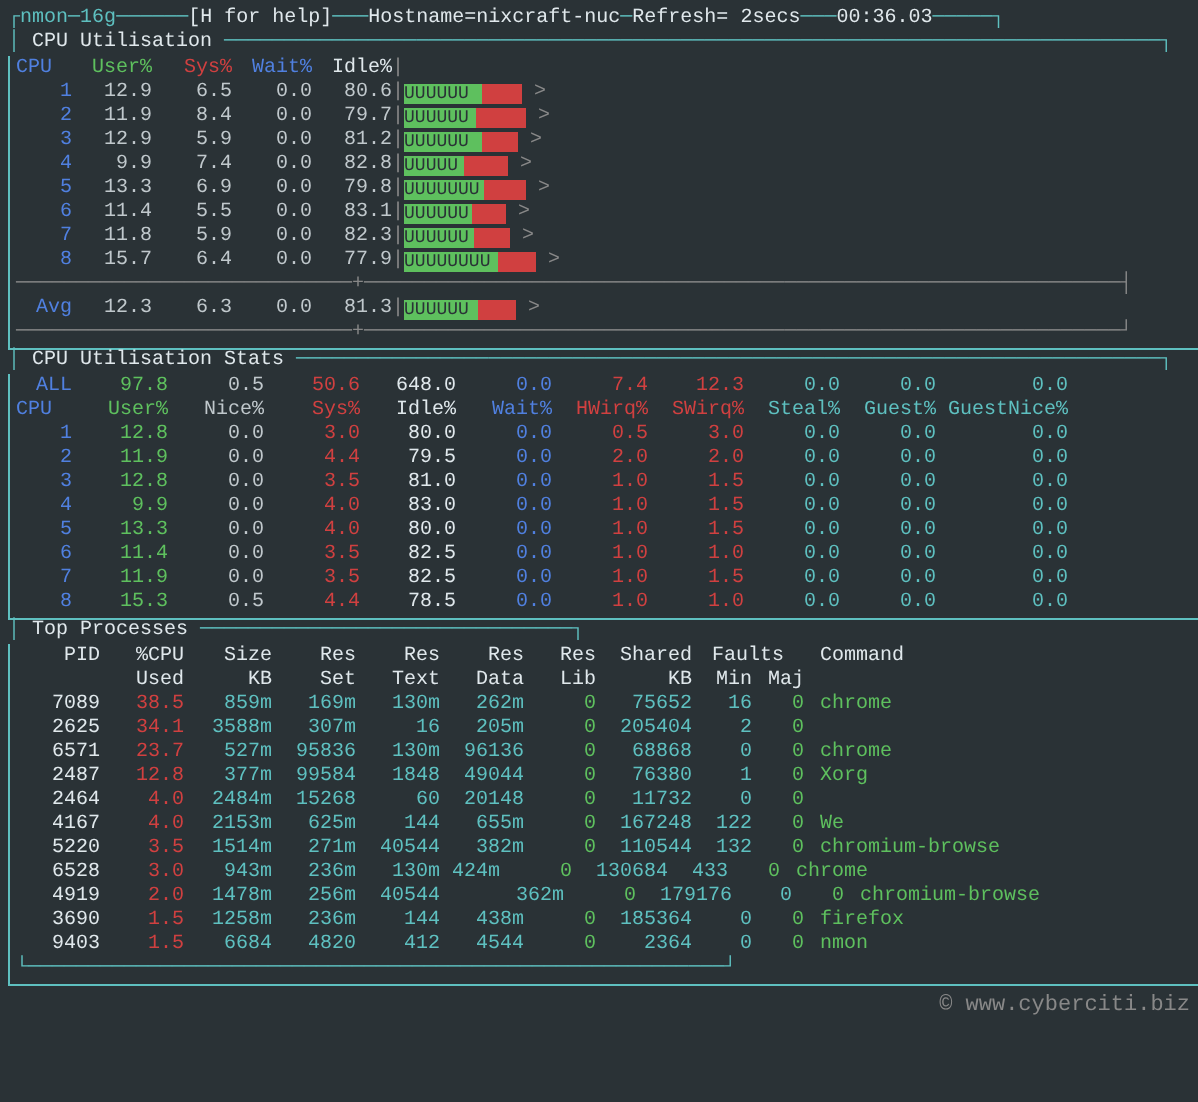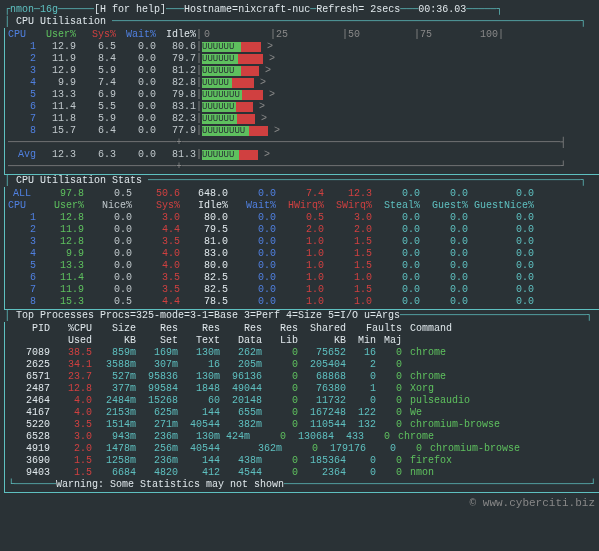--- a/index.html
+++ b/index.html
@@ -38,21 +38,21 @@
 
 <div class="row"><span class="sep">│</span><span class="secline"> CPU Utilisation </span><span class="sep">──────────────────────────────────────────────────────────────────────────────┐</span></div>
 
 <div class="panel">
   <div class="row">
     <span class="cell blue" style="width:28px;text-align:left">CPU</span>
     <span class="cell green" style="width:40px">User%</span>
     <span class="cell red" style="width:40px">Sys%</span>
     <span class="cell blue" style="width:40px">Wait%</span>
     <span class="cell white" style="width:40px">Idle%</span>
-    <span class="grey">|</span><span class="axis">0          |25         |50         |75        100|</span>
+    <span class="grey">|</span>
   </div>
   <div id="cpu-util-rows">
       <div class="row">
     <span class="cell blue" style="width:28px">1</span>
     <span class="cell" style="width:40px">12.9</span>
     <span class="cell" style="width:40px">6.5</span>
     <span class="cell" style="width:40px">0.0</span>
     <span class="cell" style="width:40px">80.6</span>
     <span class="grey">|</span><span class="bar-seg bar-user" style="width:39px">UUUUUU</span><span class="bar-seg bar-sys" style="width:20px"></span><span class="bar-end">&nbsp;&gt;</span>
   </div>
@@ -123,21 +123,21 @@
     <span class="cell" style="width:40px">81.3</span>
     <span class="grey">|</span><span class="bar-seg bar-user" style="width:37px">UUUUUU</span><span class="bar-seg bar-sys" style="width:19px"></span><span class="bar-end">&nbsp;&gt;</span>
   </div>
     </div>
   <div class="row grey">────────────────────────────+───────────────────────────────────────────────────────────────┘</div>
 </div>
 
 <div class="row"><span class="sep">│</span><span class="secline"> CPU Utilisation Stats </span><span class="sep">────────────────────────────────────────────────────────────────────────┐</span></div>
 <div class="panel">
   <div class="row">
-    <span class="cell blue" style="width:28px;text-align:center">ALL</span>
+    <span class="cell blue" style="width:28px;text-align:right">ALL</span>
     <span class="cell green" style="width:48px">97.8</span>
     <span class="cell" style="width:48px">0.5</span>
     <span class="cell red" style="width:48px">50.6</span>
     <span class="cell white" style="width:48px">648.0</span>
     <span class="cell blue" style="width:48px">0.0</span>
     <span class="cell red" style="width:48px">7.4</span>
     <span class="cell red" style="width:48px">12.3</span>
     <span class="cell cyan" style="width:48px">0.0</span>
     <span class="cell cyan" style="width:48px">0.0</span>
     <span class="cell cyan" style="width:66px">0.0</span>
@@ -256,32 +256,32 @@
     <span class="cell blue" style="width:48px">0.0</span>
     <span class="cell red" style="width:48px">1.0</span>
     <span class="cell red" style="width:48px">1.0</span>
     <span class="cell cyan" style="width:48px">0.0</span>
     <span class="cell cyan" style="width:48px">0.0</span>
     <span class="cell cyan" style="width:66px">0.0</span>
   </div>
     </div>
 </div>
 
-<div class="row"><span class="sep">│</span><span class="secline"> Top Processes </span><span class="white">Procs=325-mode=3-1=Base 3=Perf 4=Size 5=I/O u=Args</span><span class="sep">───────────────────────────────┐</span></div>
+<div class="row"><span class="sep">│</span><span class="secline"> Top Processes </span><span class="sep">───────────────────────────────┐</span></div>
 <div class="panel">
   <div class="row white">
     <span class="cell" style="width:42px">PID</span>
     <span class="cell" style="width:42px">%CPU</span>
     <span class="cell" style="width:44px">Size</span>
     <span class="cell" style="width:42px">Res</span>
     <span class="cell" style="width:42px">Res</span>
     <span class="cell" style="width:42px">Res</span>
     <span class="cell" style="width:36px">Res</span>
     <span class="cell" style="width:48px">Shared</span>
-    <span class="cell" style="width:56px;text-align:right">Faults</span>
+    <span class="cell" style="width:56px;text-align:center">Faults</span>
     <span class="cell" style="width:60px;text-align:left;padding-left:8px">Command</span>
   </div>
   <div class="row white">
     <span class="cell" style="width:42px"></span>
     <span class="cell" style="width:42px">Used</span>
     <span class="cell" style="width:44px">KB</span>
     <span class="cell" style="width:42px">Set</span>
     <span class="cell" style="width:42px">Text</span>
     <span class="cell" style="width:42px">Data</span>
     <span class="cell" style="width:36px">Lib</span>
@@ -345,21 +345,20 @@
     <span class="cell white" style="width:42px">2464</span>
     <span class="cell red" style="width:42px">4.0</span>
     <span class="cell cyan" style="width:44px">2484m</span>
     <span class="cell cyan" style="width:42px">15268</span>
     <span class="cell cyan" style="width:42px">60</span>
     <span class="cell cyan" style="width:42px">20148</span>
     <span class="cell green" style="width:36px">0</span>
     <span class="cell cyan" style="width:48px">11732</span>
     <span class="cell cyan" style="width:30px">0</span>
     <span class="cell green" style="width:26px">0</span>
-    <span class="cell green" style="width:110px;text-align:left;padding-left:8px">pulseaudio</span>
   </div>
   <div class="row">
     <span class="cell white" style="width:42px">4167</span>
     <span class="cell red" style="width:42px">4.0</span>
     <span class="cell cyan" style="width:44px">2153m</span>
     <span class="cell cyan" style="width:42px">625m</span>
     <span class="cell cyan" style="width:42px">144</span>
     <span class="cell cyan" style="width:42px">655m</span>
     <span class="cell green" style="width:36px">0</span>
     <span class="cell cyan" style="width:48px">167248</span>
@@ -426,16 +425,16 @@
     <span class="cell cyan" style="width:42px">4820</span>
     <span class="cell cyan" style="width:42px">412</span>
     <span class="cell cyan" style="width:42px">4544</span>
     <span class="cell green" style="width:36px">0</span>
     <span class="cell cyan" style="width:48px">2364</span>
     <span class="cell cyan" style="width:30px">0</span>
     <span class="cell green" style="width:26px">0</span>
     <span class="cell green" style="width:110px;text-align:left;padding-left:8px">nmon</span>
   </div>
     </div>
-  <div class="row"><span class="sep">└───────</span><span class="white">Warning: Some Statistics may not shown</span><span class="sep">───────────────────────────────────────────────────┘</span></div>
+  <div class="row"><span class="sep">└───────</span><span class="sep">───────────────────────────────────────────────────┘</span></div>
 </div>
 
 <div class="footer">© www.cyberciti.biz</div>
 
 </body></html>

